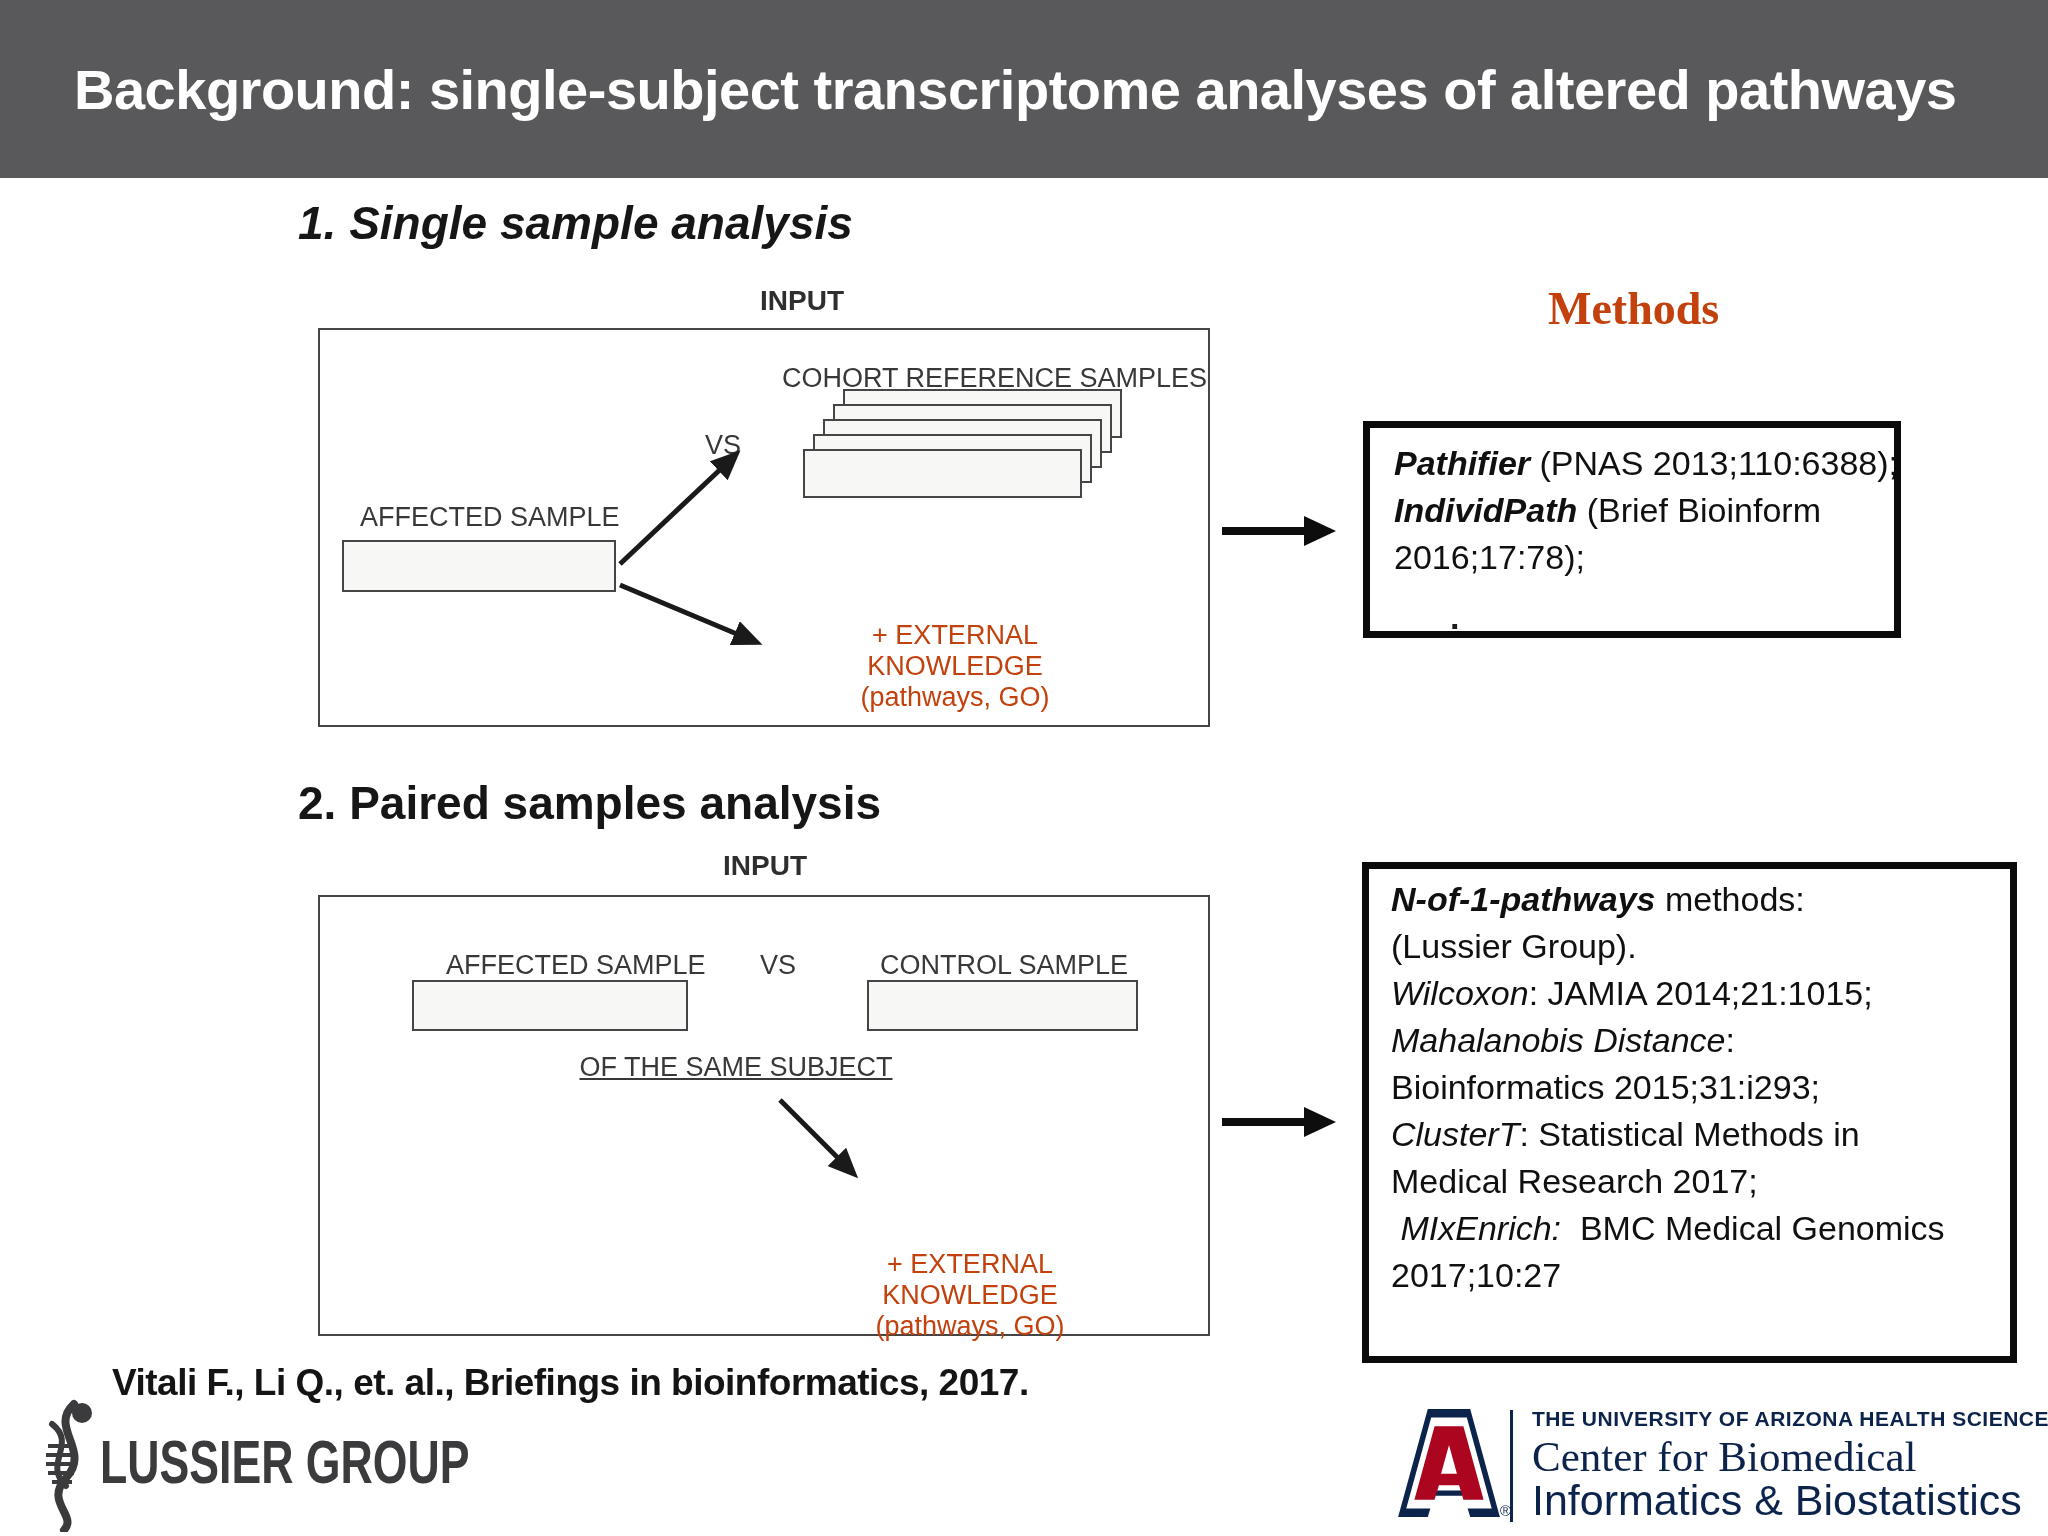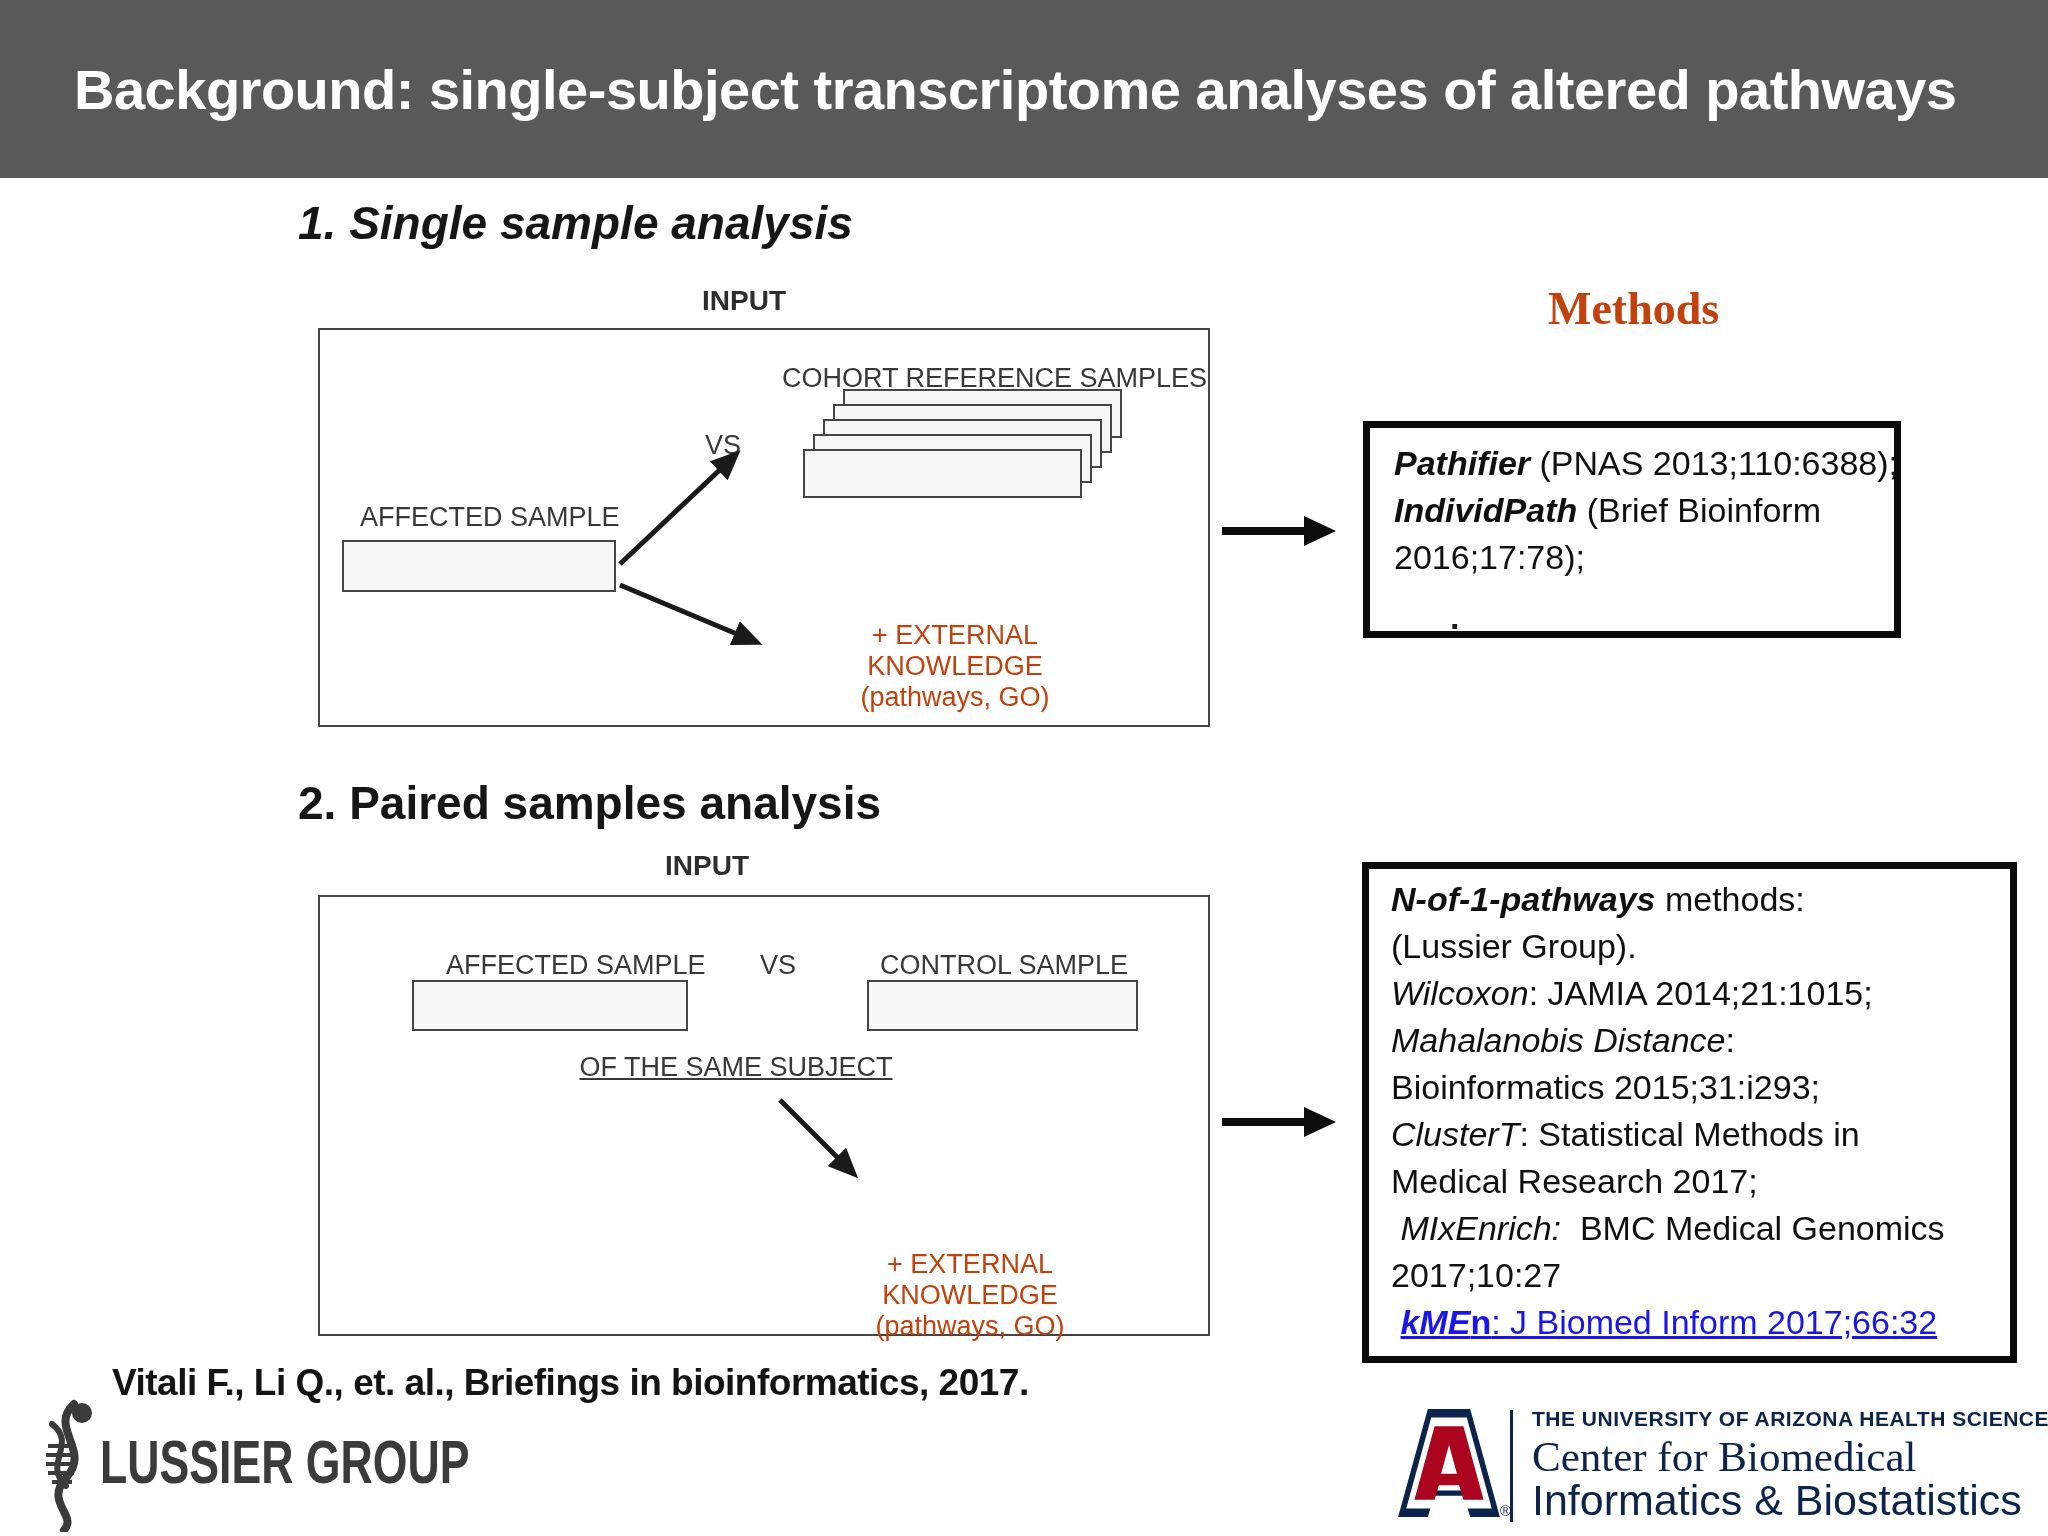--- a/index.html
+++ b/index.html
@@ -7,21 +7,21 @@
 
   
   .titlebar{position:absolute;left:0;top:0;width:2048px;height:178px;background:#59595b;display:flex;align-items:center;}
   .titlebar h1{margin:0;padding-left:74px;color:#ffffff;font-size:56px;font-weight:700;letter-spacing:-0.5px;font-family:"Liberation Sans",sans-serif;}
 
   
   .h2{position:absolute;font-size:46px;font-weight:700;color:#161616;}
   .h2-1{left:298px;top:196px;font-style:italic;}
   .h2-2{left:298px;top:776px;}
 
-  .input-label{position:absolute;width:200px;font-size:28px;font-weight:700;color:#2e2e2e;}
+  .input-label{position:absolute;width:200px;text-align:center;font-size:28px;font-weight:700;color:#2e2e2e;}
   .il-1{left:702px;top:285px;}
   .il-2{left:665px;top:850px;}
 
   
   .dbox{position:absolute;background:#ffffff;border:2px solid #454545;}
   .dbox-1{left:318px;top:328px;width:888px;height:395px;}
   .dbox-2{left:318px;top:895px;width:888px;height:437px;}
 
   .dlabel{position:absolute;font-size:27px;color:#383838;white-space:nowrap;}
   .srect{position:absolute;background:#f7f7f5;border:2px solid #454545;}
@@ -164,21 +164,20 @@
   <div class="bbox nof1-box">
       <div class="rich-line"><span class="b i">N-of-1-pathways</span><span> methods:</span></div>
       <div class="rich-line"><span>(Lussier Group).</span></div>
       <div class="rich-line"><span class="i">Wilcoxon</span><span>: JAMIA 2014;21:1015;</span></div>
       <div class="rich-line"><span class="i">Mahalanobis Distance</span><span>:</span></div>
       <div class="rich-line"><span>Bioinformatics 2015;31:i293;</span></div>
       <div class="rich-line"><span class="i">ClusterT</span><span>: Statistical Methods in</span></div>
       <div class="rich-line"><span>Medical Research 2017;</span></div>
       <div class="rich-line"><span> </span><span class="i">MIxEnrich:</span><span>  BMC Medical Genomics</span></div>
       <div class="rich-line"><span>2017;10:27</span></div>
-      <div class="rich-line"><span> </span><span class="b i lnk">kME</span><span class="b lnk">n</span><span class="lnk">: J Biomed Inform 2017;66:32</span></div>
     </div>
 
   <div class="citation">Vitali F., Li Q., et. al., Briefings in bioinformatics, 2017.</div>
 
   <div class="lussier-wrap">
     <svg width="64" height="134" viewBox="0 0 64 134">
       <circle cx="46" cy="15" r="10" fill="#3b3b3d"></circle>
       <path d="M38,6 C12,30 56,52 30,80 C8,104 42,118 28,132" fill="none" stroke="#3b3b3d" stroke-width="8" stroke-linecap="round"></path>
       <path d="M16,26 C42,46 6,66 30,88" fill="none" stroke="#3b3b3d" stroke-width="6" stroke-linecap="round"></path>
       <g stroke="#3b3b3d" stroke-width="4">

